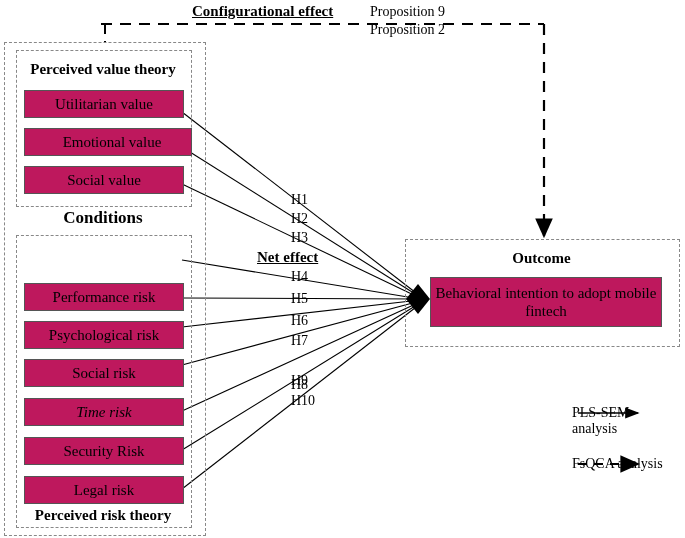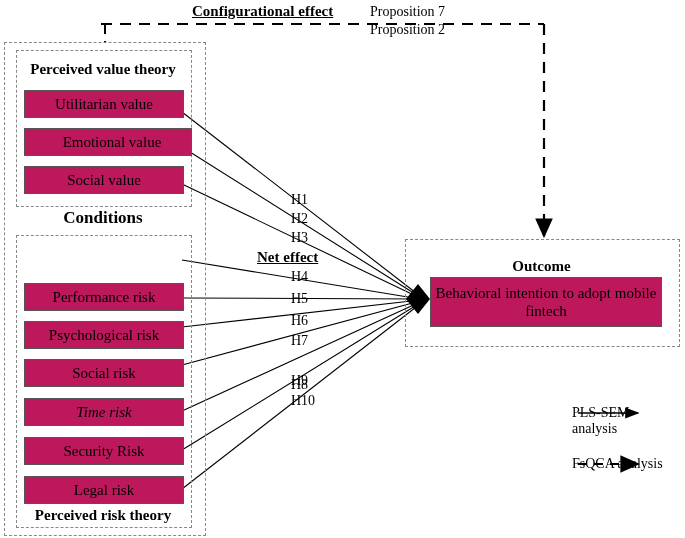--- a/index.html
+++ b/index.html
@@ -64,21 +64,21 @@
     <g>
       <line x1="578" y1="411" x2="638" y2="411" stroke="#000" stroke-width="1.6" marker-end="url(#solidArrow)"></line>
     </g>
     <g>
       <line x1="578" y1="462" x2="638" y2="462" stroke="#000" stroke-width="2.2" stroke-dasharray="9,7" marker-end="url(#dashArrow)"></line>
     </g>
   </svg>
 
   <div class="heading bold ul" style="left:192px;top:1px;font-size:15px;">Configurational effect</div>
 
-  <div class="prop" style="left:370px;top:2px;">Proposition 7</div>
+  <div class="prop" style="left:370px;top:2px;">Proposition 9</div>
   <div class="prop" style="left:370px;top:20px;">Proposition 2</div>
 
   <div class="heading bold ul" style="left:257px;top:247px;font-size:15px;">Net effect</div>
 
   <div class="dash" style="left:4px;top:40px;width:200px;height:492px;"></div>
 
   <div class="dash" style="left:16px;top:48px;width:174px;height:155px;"></div>
   <div class="grouplabel" style="left:16px;top:59px;width:174px;">Perceived value theory</div>
 
   <div class="cbox" style="left:24px;top:88px;width:158px;height:26px;">
@@ -120,21 +120,21 @@
   <div class="hlabel" style="left:291px;top:228px;">H3</div>
   <div class="hlabel" style="left:291px;top:267px;">H4</div>
   <div class="hlabel" style="left:291px;top:289px;">H5</div>
   <div class="hlabel" style="left:291px;top:311px;">H6</div>
   <div class="hlabel" style="left:291px;top:331px;">H7</div>
   <div class="hlabel" style="left:291px;top:351px;margin-top:24px;">H8</div>
   <div class="hlabel" style="left:291px;top:371px;">H9</div>
   <div class="hlabel" style="left:291px;top:391px;">H10</div>
 
   <div class="dash" style="left:405px;top:237px;width:273px;height:106px;"></div>
-  <div class="grouplabel" style="left:405px;top:248px;width:273px;margin-top:8px;">Outcome</div>
+  <div class="grouplabel" style="left:405px;top:248px;width:273px;">Outcome</div>
 
   <div class="cbox" style="left:430px;top:275px;width:230px;height:48px;text-align:center;line-height:1.2;padding:0 0;">
     <span style="white-space:normal;">Behavioral intention to adopt mobile fintech</span>
   </div>
 
   <div class="legendtext" style="left:572px;top:403px;">PLS-SEM analysis</div>
   <div class="legendtext" style="left:572px;top:454px;">FsQCA analysis</div>
 
 </div>
 

